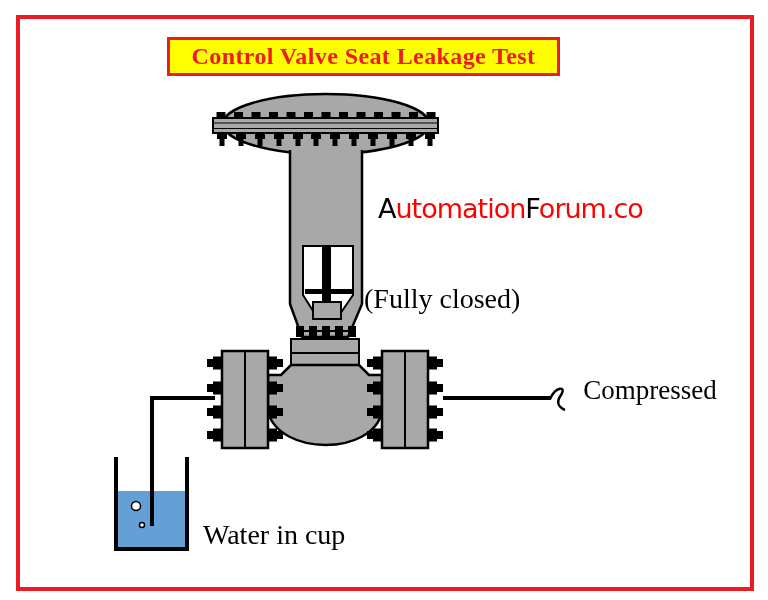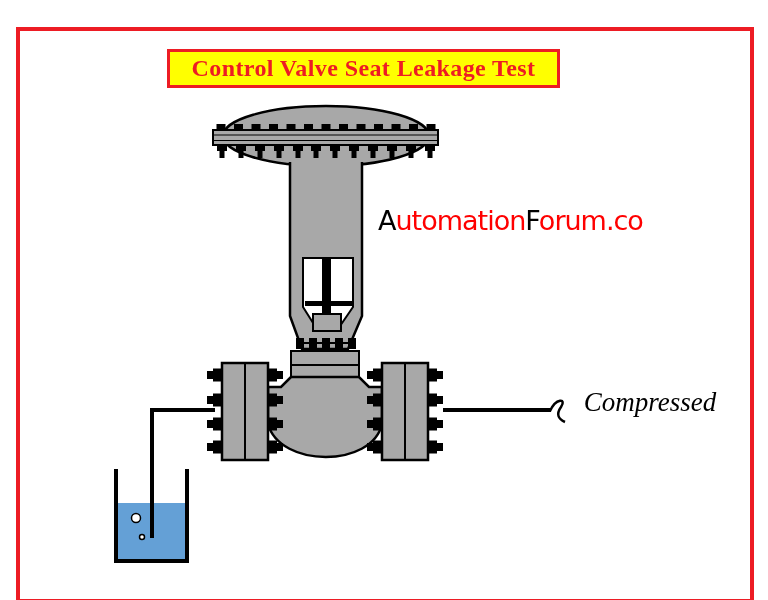--- a/index.html
+++ b/index.html
@@ -1,34 +1,34 @@
 <!DOCTYPE html>
 <html style="--page-bg: #FFFFFF; --red: #ED1C24; --yellow: #FFFF00; --metal: #A8A8A8; --outline: #000000; --water: #64A0D6; --wm-black: #000000; --wm-red: #FF0000;"><head>
 <meta charset="utf-8">
 <style>
   html,body{margin:0;padding:0;}
   body{width:768px;height:600px;background:#fff;overflow:hidden;
        font-family:"Liberation Serif", serif;}
-  .stage{position:absolute;left:0;top:16px;width:768px;height:531px;background:var(--page-bg,#fff);}
+  .stage{position:absolute;left:0;top:4px;width:768px;height:531px;background:var(--page-bg,#fff);}
   .page-border{position:absolute;left:16px;top:11px;width:730px;height:568px;
        border:4px solid var(--red,#ED1C24);}
   .banner{position:absolute;left:167px;top:33px;width:393px;height:39px;
        background:var(--yellow,#FFFF00);border:3px solid var(--red,#ED1C24);
        box-sizing:border-box;display:flex;align-items:center;justify-content:center;}
   .banner span{font-family:"Liberation Serif",serif;font-weight:bold;font-size:24px;
        color:var(--red,#ED1C24);letter-spacing:.4px;white-space:nowrap;}
   .watermark{position:absolute;left:378px;top:189px;
        font-family:"DejaVu Sans",sans-serif;font-weight:normal;font-size:27px;
        letter-spacing:-1px;white-space:nowrap;}
   .wm-black{color:var(--wm-black,#000);}
   .wm-red{color:var(--wm-red,#FF0000);}
   .lbl{position:absolute;color:#000;font-family:"Liberation Serif",serif;white-space:nowrap;}
   .fully{left:364px;top:279px;font-size:28px;}
   .air{position:absolute;left:552px;top:372px;width:196px;text-align:center;
-       font-family:"Liberation Serif",serif;font-size:27px;line-height:28px;color:#000;font-style:italic;}
+       font-family:"Liberation Serif",serif;font-size:27px;line-height:28px;color:#000;}
   .cup-label{left:203px;top:515px;font-size:28px;}
   svg{position:absolute;left:0;top:0;}
   .metal{fill:var(--metal,#A8A8A8);stroke:var(--outline,#000);stroke-width:2.5;}
   .metal2{fill:var(--metal,#A8A8A8);stroke:var(--outline,#000);stroke-width:2;}
   .blk{fill:var(--outline,#000);stroke:none;}
   .ln{stroke:var(--outline,#000);fill:none;}
   .water{fill:var(--water,#64A0D6);stroke:none;}
   .bubble{fill:#fff;stroke:var(--outline,#000);stroke-width:1.5;}
 </style>
 </head>
@@ -163,16 +163,18 @@
   </svg>
 
   <div class="banner">
     <span>Control Valve Seat Leakage Test</span>
   </div>
 
   <div class="watermark">
     <span class="wm-black">A</span><span class="wm-red">utomation</span><span class="wm-black">F</span><span class="wm-red">orum.co</span>
   </div>
 
+  <div class="lbl fully">(Fully closed)</div>
   <div class="air">
     <div>Compressed</div>
   </div>
+  <div class="lbl cup-label">Water in cup</div>
 </div>
 
 </body></html>

